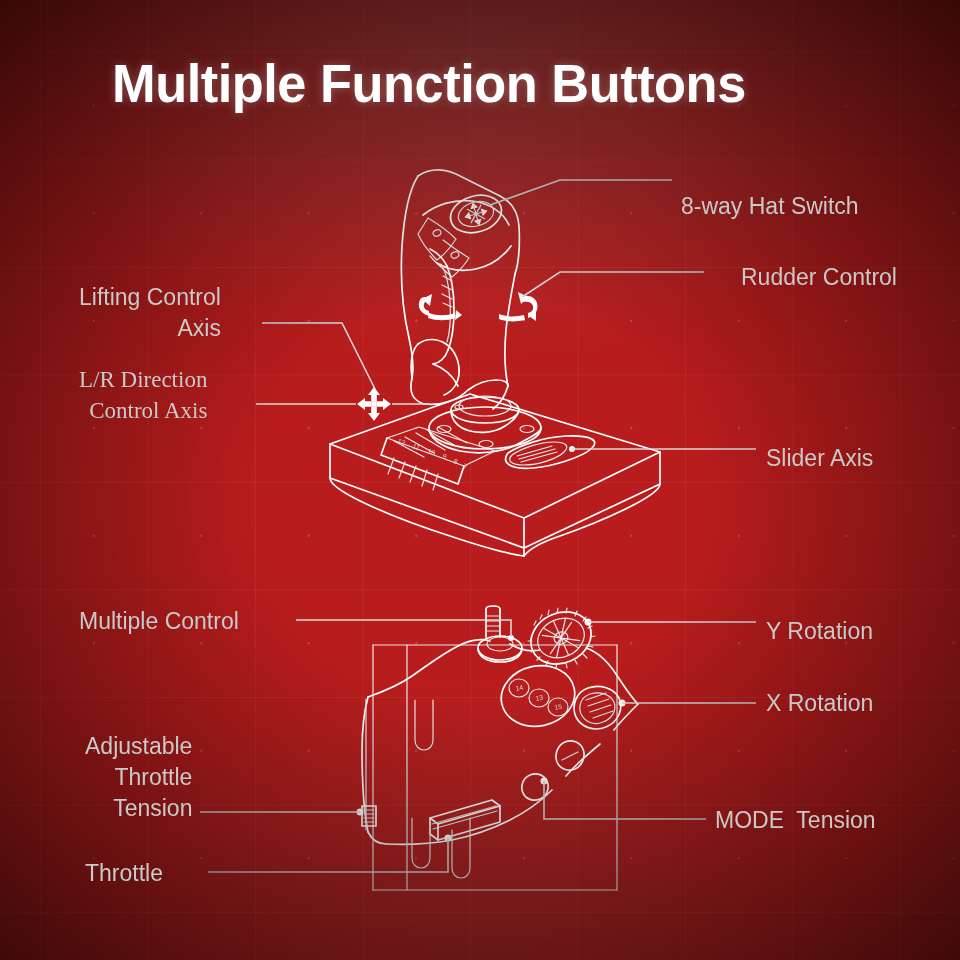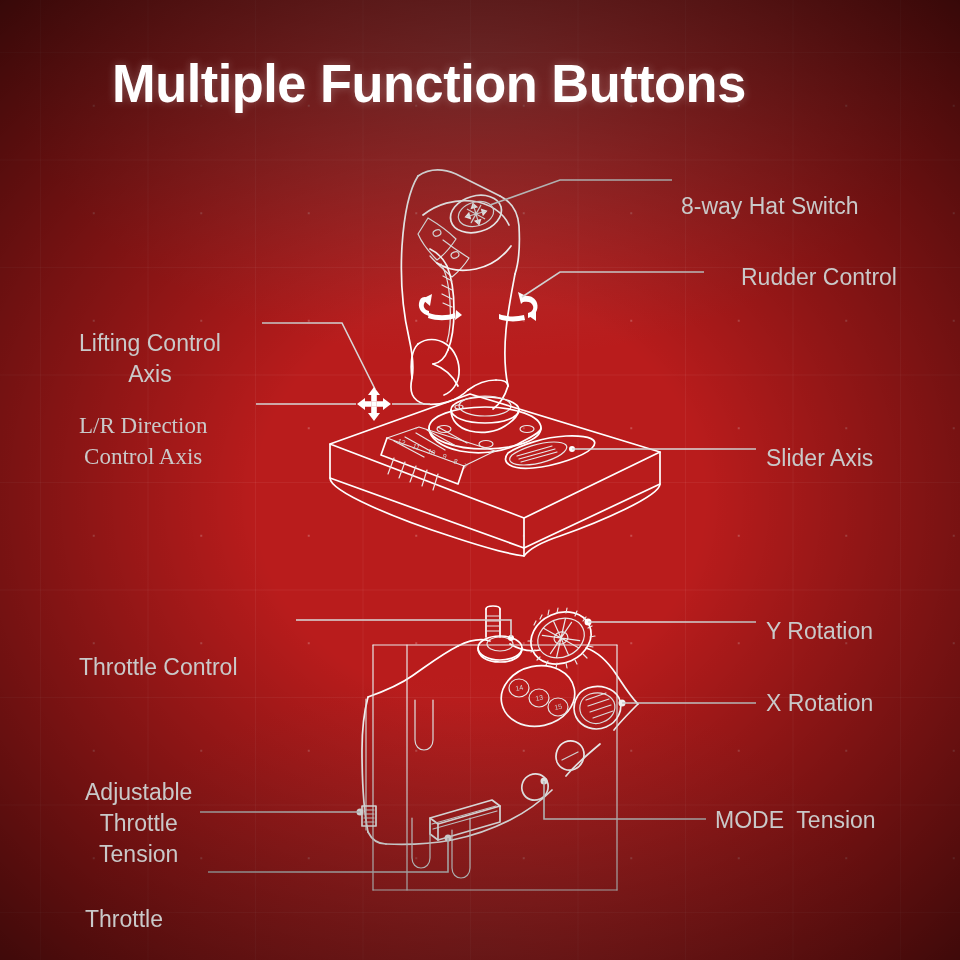--- a/index.html
+++ b/index.html
@@ -62,21 +62,21 @@
   }
   
   .label {
     position: absolute;
     color: #c9c9c9;
     font-size: 23px;
     line-height: 31px;
     white-space: pre;
   }
   .label.right { text-align: left; }
-  .label.left  { text-align: center; margin-top: 46px; }
+  .label.left  { text-align: right; }
   
   #art {
     position: absolute;
     inset: 0;
     width: 960px;
     height: 960px;
   }
   .ln   { fill: none; stroke: #ffffff; stroke-width: 1.7; stroke-linecap: round; stroke-linejoin: round; }
   .ln-t { fill: none; stroke: #e8e8e8; stroke-width: 1.2; stroke-linecap: round; stroke-linejoin: round; }
   .lead { fill: none; stroke: #d8d8d8; stroke-width: 1.6; stroke-linecap: butt; }
@@ -339,21 +339,21 @@
   <div class="label right" style="left:713px; top:262px;margin-left:28px;">Rudder Control</div>
 
   <div class="label right" style="left:766px; top:443px;">Slider Axis</div>
 
   <div class="label left" style="left:79px; top:282px;">Lifting Control
 Axis</div>
 
   <div class="label left" style="left:79px; top:364px;font-family:Liberation Serif, serif;">L/R Direction
 Control Axis</div>
 
-  <div class="label left" style="left:79px; top:606px;">Throttle Control</div>
+  <div class="label left" style="left:79px; top:606px;">Multiple Control</div>
 
   <div class="label left" style="left:85px; top:731px;">Adjustable
 Throttle
 Tension</div>
 
   <div class="label left" style="left:85px; top:858px;">Throttle</div>
 
   <div class="label right" style="left:766px; top:616px;">Y Rotation</div>
 
   <div class="label right" style="left:766px; top:688px;">X Rotation</div>

